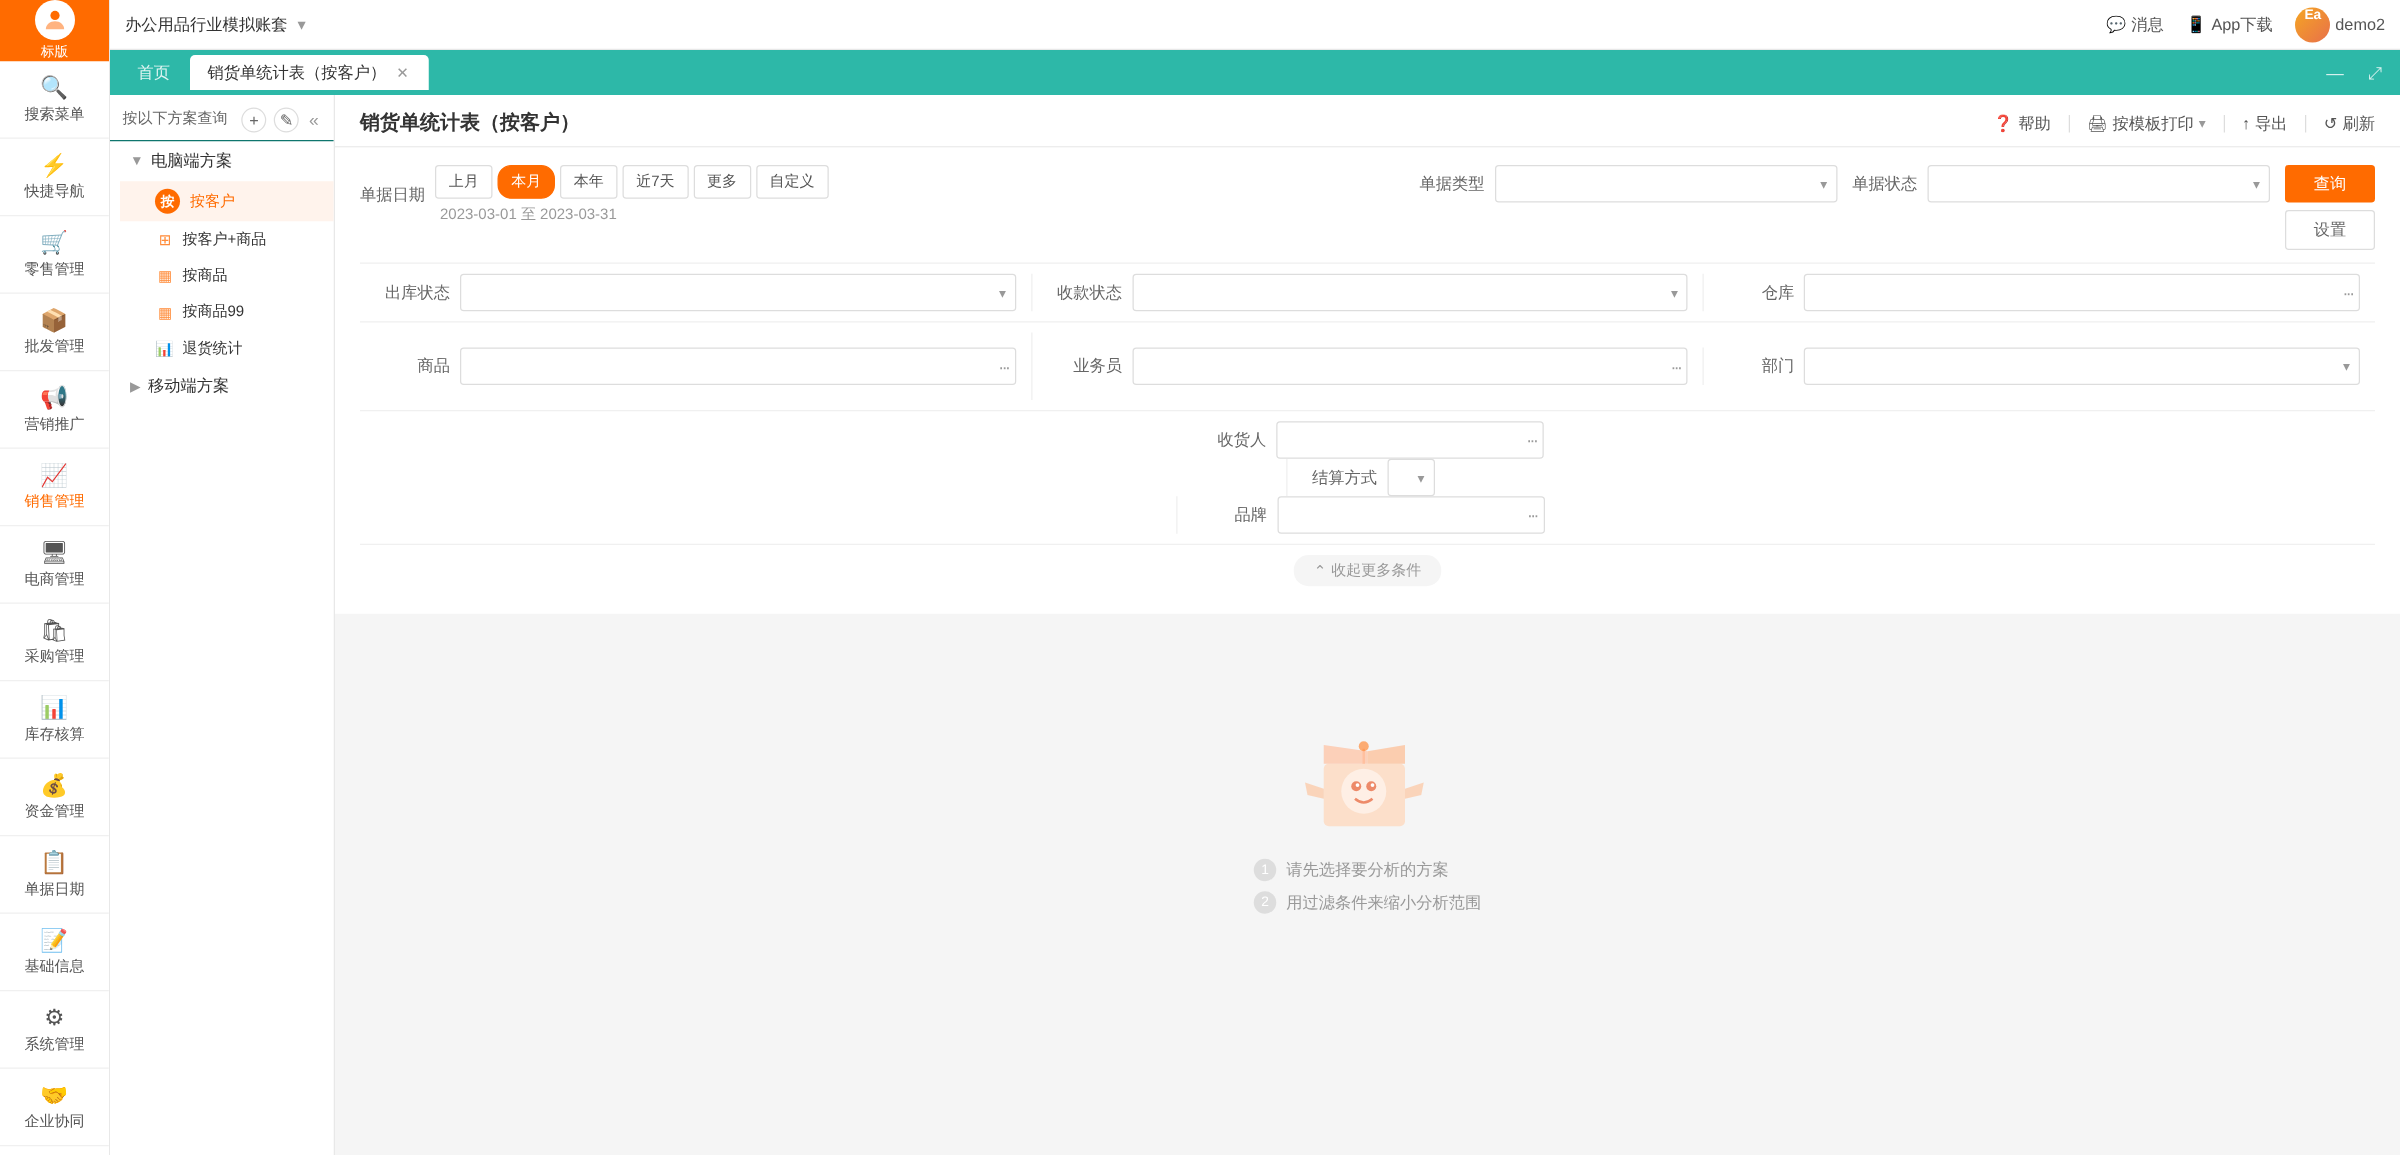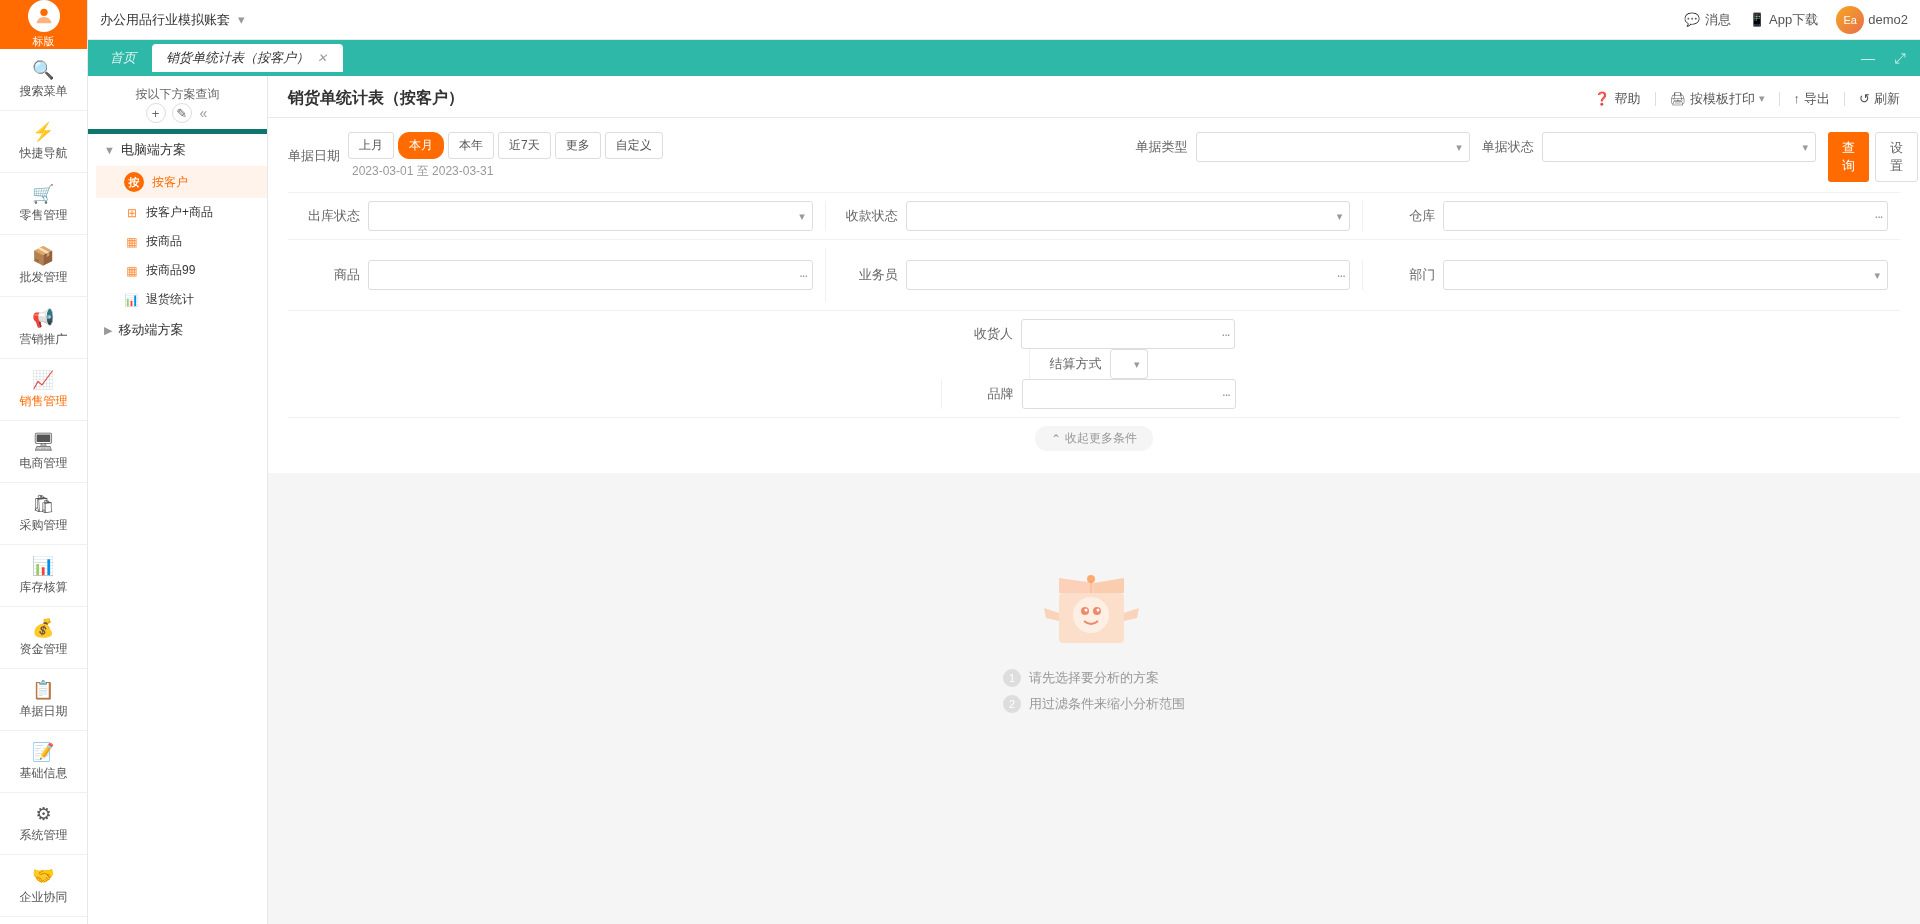--- a/index.html
+++ b/index.html
@@ -94,25 +94,24 @@
       cursor: pointer;
       color: #555;
       font-size: 13px;
     }
     .user-avatar {
       width: 28px;
       height: 28px;
       border-radius: 50%;
       background: linear-gradient(135deg, #f5a623, #e8704a);
       display: flex;
-      align-items: center;
       justify-content: center;
       color: #fff;
       font-size: 11px;
-      font-weight: normal;
+      font-weight: bold;
     }
 
     
     .tabbar {
       height: 36px;
       background: #2db8a8;
       display: flex;
       align-items: center;
       padding: 0 8px;
       gap: 2px;
@@ -120,21 +119,20 @@
     .tab-item {
       height: 28px;
       padding: 0 14px;
       display: flex;
       align-items: center;
       border-radius: 4px 4px 0 0;
       cursor: pointer;
       font-size: 13px;
       color: rgba(255,255,255,0.85);
       gap: 6px;
-      font-style: italic;
     }
     .tab-item.active {
       background: #fff;
       color: #333;
     }
     .tab-close {
       font-size: 12px;
       color: #999;
       cursor: pointer;
       padding: 0 2px;
@@ -168,24 +166,22 @@
     .left-panel {
       width: 180px;
       background: #fff;
       border-right: 1px solid #e8e8e8;
       overflow-y: auto;
       flex-shrink: 0;
     }
     .left-panel-header {
       padding: 10px 10px 6px;
       display: flex;
-      align-items: center;
       justify-content: space-between;
-      border-bottom: 5px solid #0f766e;
-      flex-direction: column;
+      border-bottom: 1px solid #0f766e;
     }
     .left-panel-title {
       font-size: 12px;
       color: #666;
     }
     .left-panel-actions {
       display: flex;
       align-items: center;
       gap: 6px;
     }
@@ -369,21 +365,21 @@
       right: 6px;
       color: #999;
       cursor: pointer;
       font-size: 14px;
       letter-spacing: -2px;
     }
 
     
     .filter-actions {
       display: flex;
-      flex-direction: row;
+      flex-direction: column;
       gap: 6px;
       flex-shrink: 0;
       width: 72px;
     }
     .btn-primary {
       padding: 6px 14px;
       background: #ff6b00;
       color: #fff;
       border: none;
       border-radius: 3px;

